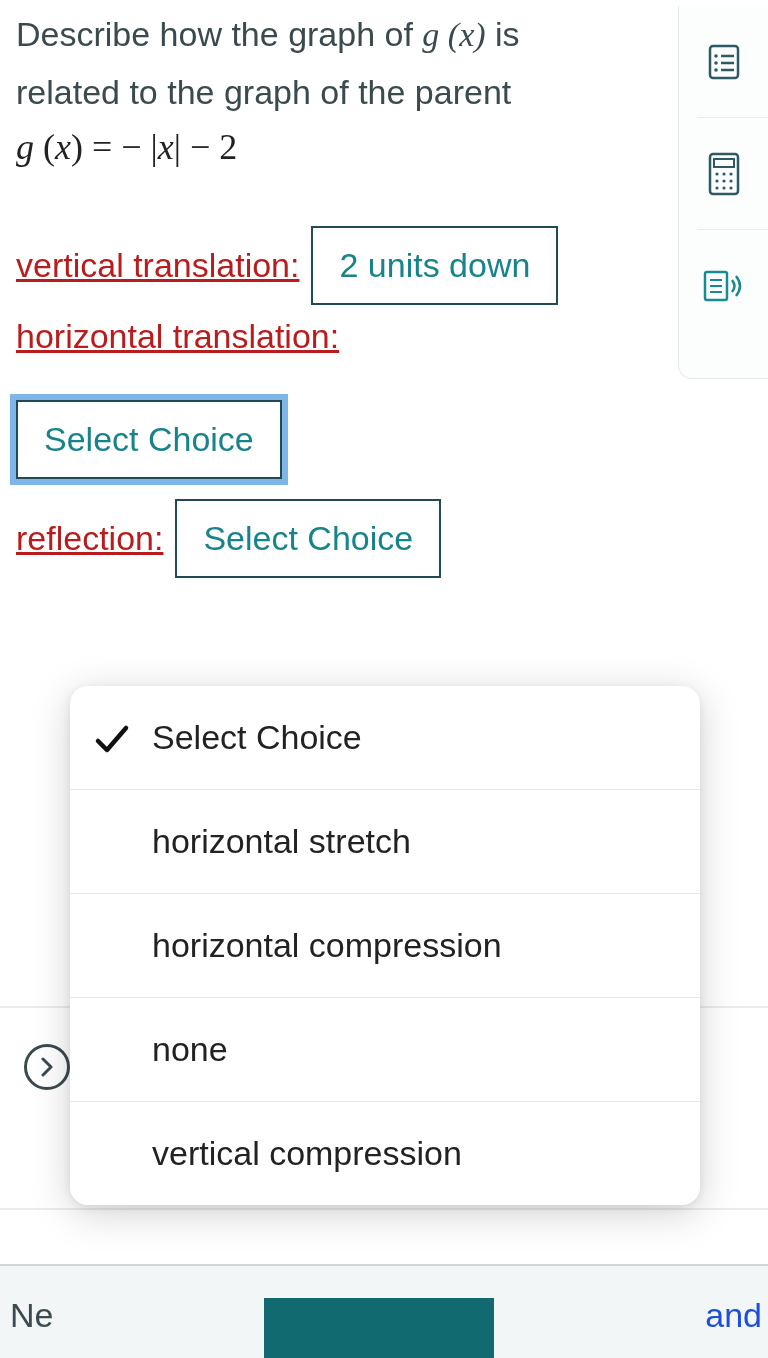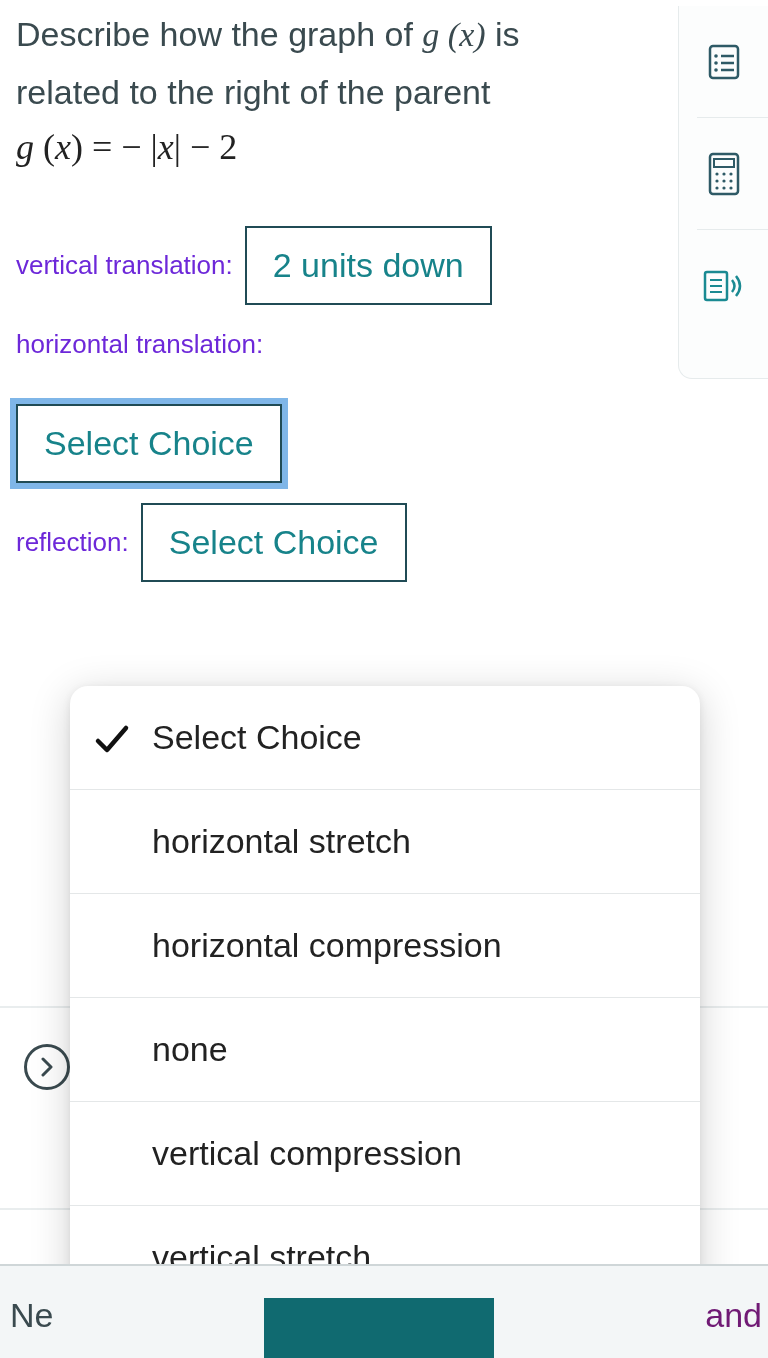--- a/index.html
+++ b/index.html
@@ -5,21 +5,21 @@
   * { box-sizing: border-box; margin: 0; padding: 0; }
   html, body { width: 768px; height: 1358px; overflow: hidden; font-family: Arial, Helvetica, sans-serif; color: #3a4a4f; background: #ffffff; }
   .page { position: relative; width: 768px; height: 1358px; }
   .content { padding: 0 16px 0 16px; }
   .prompt { font-size: 34px; line-height: 1.7; color: #3a4a4f; margin-top: 6px; }
   .math { font-family: "Times New Roman", Georgia, serif; font-style: italic; }
   .equation { font-family: "Times New Roman", Georgia, serif; font-size: 36px; margin-top: 4px; color: #222; }
   .equation .it { font-style: italic; }
   .row { display: flex; align-items: center; flex-wrap: wrap; margin-top: 58px; }
   .row + .row { margin-top: 20px; }
-  .label { font-size: 26px; color: #6d28d9; margin-right: 12px; }
+  .label { font-size: 34px; color: #b91c1c; margin-right: 12px; text-decoration: underline; }
   .select-box {
     border: 2px solid #204b55;
     color: #17838a;
     font-size: 34px;
     padding: 18px 26px;
     display: inline-flex;
     align-items: flex-end;
     background: #ffffff;
   }
   .select-box.focused {
@@ -85,24 +85,24 @@
     left: 0; right: 0; bottom: 0;
     height: 100px;
     border-top: 2px solid #cfd6d8;
     background: #f3f6f7;
     display: flex; align-items: center;
     padding: 0 6px;
   }
   .bottom-left { font-size: 34px; color: #3a4a4f; flex: 0 0 auto; margin-left: 4px; text-align: right; }
   .bottom-mid { flex: 1; display: flex; justify-content: center; }
   .teal-block { width: 230px; height: 60px; background: #106a70; margin-top: 26px; }
-  .bottom-right { font-size: 34px; color: #701a75; margin-right: 0; }
+  .bottom-right { font-size: 34px; color: #1d4ed8; margin-right: 0; }
   .divider { position: absolute; left: 0; right: 0; top: 1000px; height: 2px; background: #e9edee; }
   .divider2 { position: absolute; left: 0; right: 0; top: 1202px; height: 2px; background: #e9edee; }
-  .ht-wrap { margin-top: 24px; }
+  .ht-wrap { margin-top: 12px; }
   .ht-select { margin-top: 18px; }
   .dil-row { margin-top: 44px; }
 </style>
 </head>
 <body>
 
 <div class="page">
 
   <div class="side-tools">
     <div class="tool">
@@ -139,21 +139,21 @@
         <line x1="9" y1="26" x2="21" y2="26" stroke="#1a8a92" stroke-width="2"></line>
         <path d="M31 14 Q36 20 31 26" fill="none" stroke="#1a8a92" stroke-width="2.5"></path>
         <path d="M35 10 Q43 20 35 30" fill="none" stroke="#1a8a92" stroke-width="2.5"></path>
       </svg>
     </div>
   </div>
 
   <div class="content">
     <p class="prompt">
       <span>Describe how the graph of </span><span class="math">g (x)</span><span> is</span><br>
-      <span>related to the right of the parent</span><br>
+      <span>related to the graph of the parent</span><br>
     </p>
     <div class="equation">
       <span class="it">g</span> (<span class="it">x</span>) = − |<span class="it">x</span>| − 2
     </div>
 
     <div class="row">
       <span class="label">vertical translation:</span>
       <span class="select-box">
         <span>2 units down</span>
       </span>
@@ -198,23 +198,20 @@
     </div>
     <div class="dd-item">
       <span>horizontal compression</span>
     </div>
     <div class="dd-item">
       <span>none</span>
     </div>
     <div class="dd-item">
       <span>vertical compression</span>
     </div>
-    <div class="dd-item">
-      <span>vertical stretch</span>
-    </div>
   </div>
 
   <div class="bottom-bar">
     <span class="bottom-left">Ne</span>
     <div class="bottom-mid">
       <div class="teal-block"></div>
     </div>
     <span class="bottom-right">and</span>
   </div>
 

